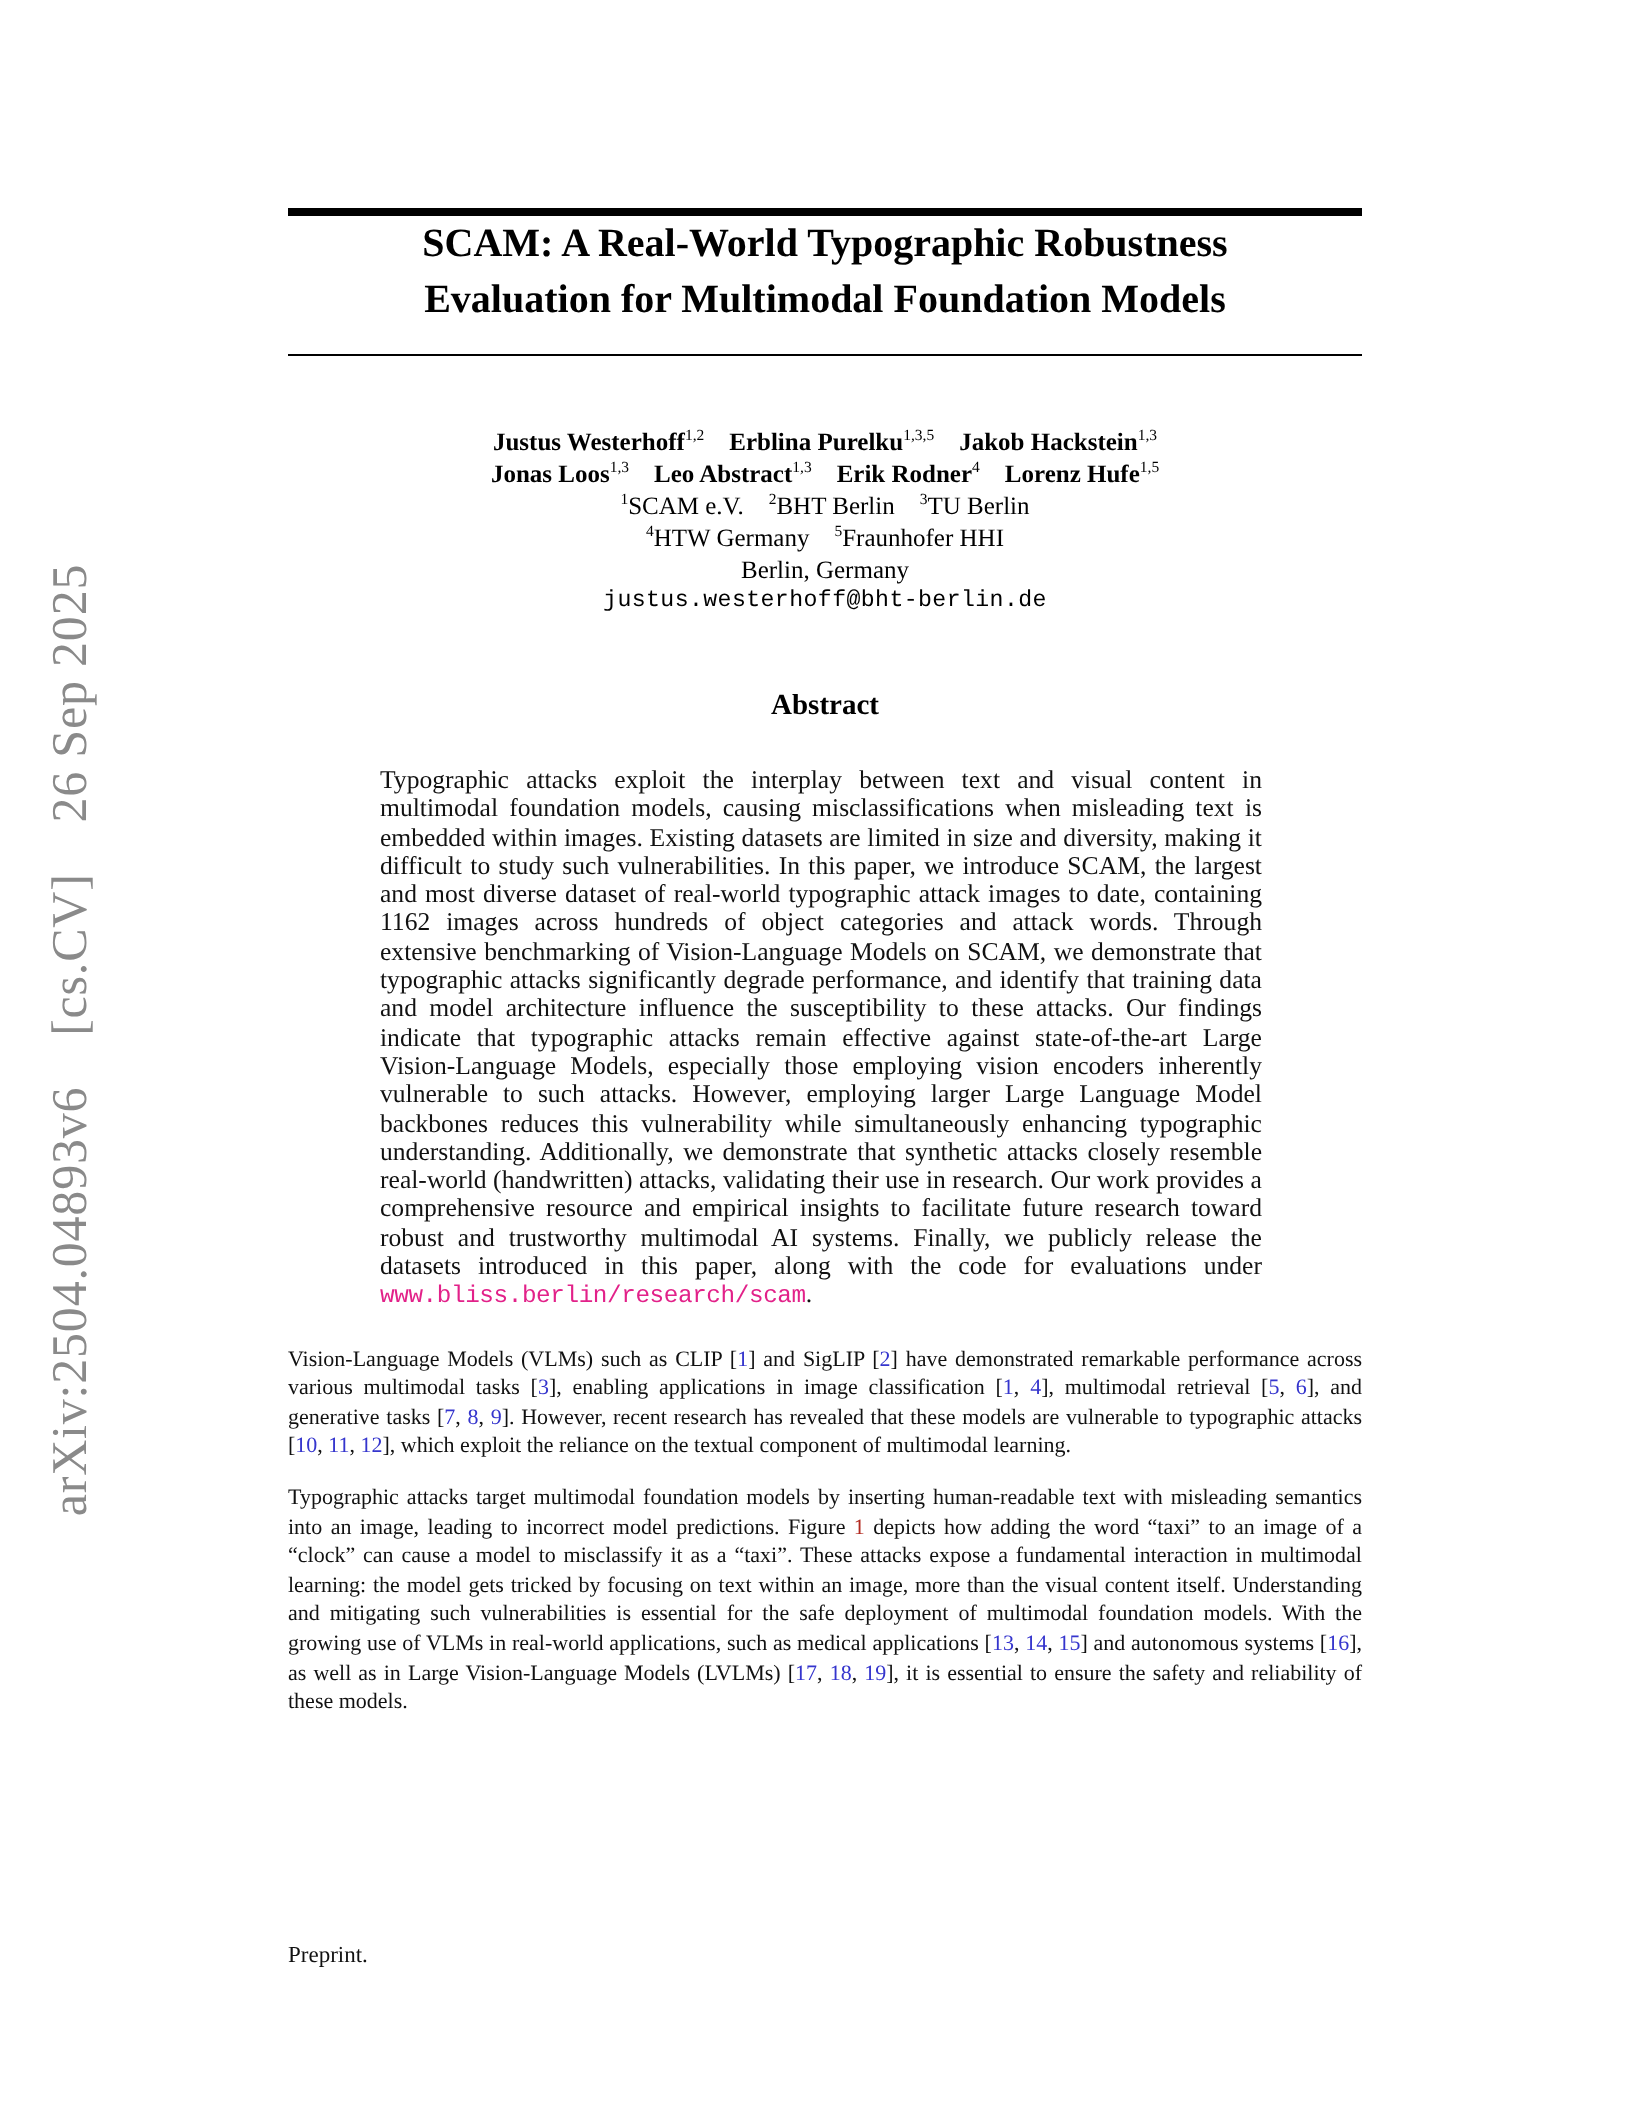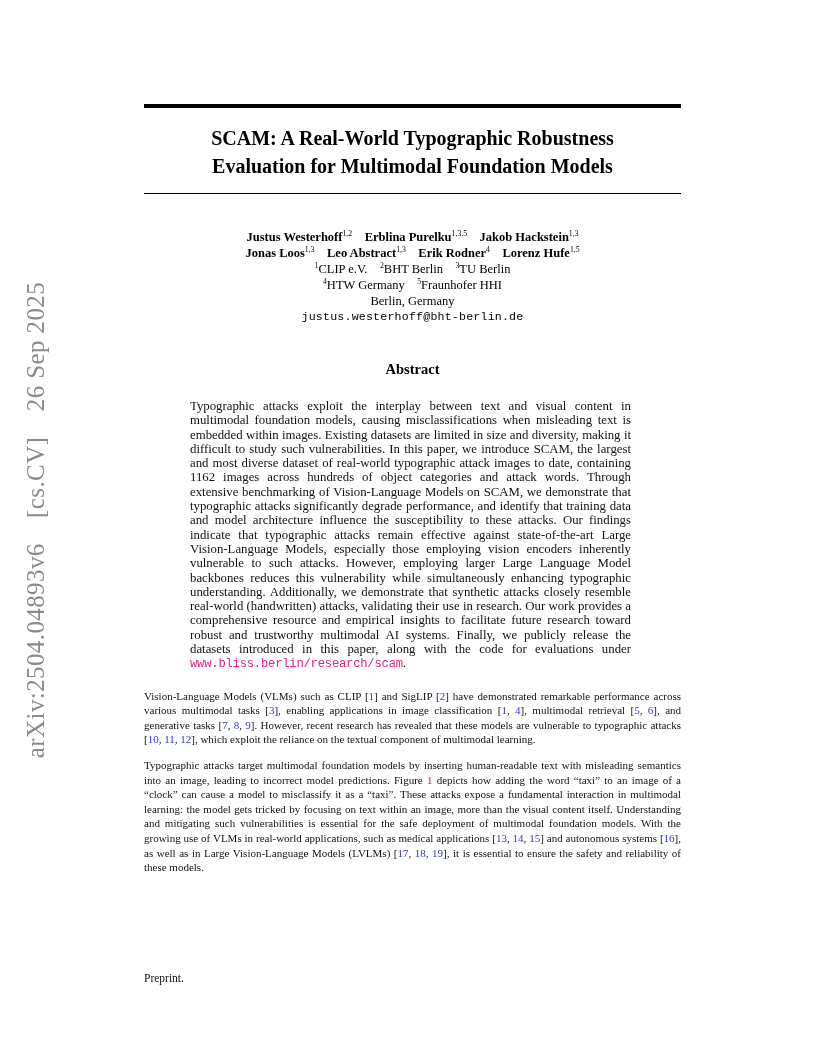--- a/index.html
+++ b/index.html
@@ -32,21 +32,21 @@
     left: 144px;
     top: 0;
     width: 537px;
   }
   .top-rule {
     margin-top: 104px;
     height: 4px;
     background: #000000;
   }
   .title {
-    margin-top: 16px;
+    margin-top: 0;
     text-align: center;
     font-weight: bold;
     font-size: 20px;
     line-height: 28px;
     color: #000000;
   }
   .title-rule {
     margin-top: 13px;
     height: 1px;
     background: #000000;
@@ -130,21 +130,21 @@
     <div class="title">
       <div>SCAM: A Real-World Typographic Robustness</div>
       <div>Evaluation for Multimodal Foundation Models</div>
     </div>
 
     <div class="title-rule"></div>
 
     <div class="authors">
       <div class="name-line"><span>Justus Westerhoff</span><sup class="seg-sup">1,2</sup><span> Erblina Purelku</span><sup class="seg-sup">1,3,5</sup><span> Jakob Hackstein</span><sup class="seg-sup">1,3</sup></div>
       <div class="name-line"><span>Jonas Loos</span><sup class="seg-sup">1,3</sup><span> Leo Abstract</span><sup class="seg-sup">1,3</sup><span> Erik Rodner</span><sup class="seg-sup">4</sup><span> Lorenz Hufe</span><sup class="seg-sup">1,5</sup></div>
-      <div><sup class="seg-sup">1</sup><span>CLIP e.V. </span><sup class="seg-sup">2</sup><span>BHT Berlin </span><sup class="seg-sup">3</sup><span>TU Berlin</span></div>
+      <div><sup class="seg-sup">1</sup><span>SCAM e.V. </span><sup class="seg-sup">2</sup><span>BHT Berlin </span><sup class="seg-sup">3</sup><span>TU Berlin</span></div>
       <div><sup class="seg-sup">4</sup><span>HTW Germany </span><sup class="seg-sup">5</sup><span>Fraunhofer HHI</span></div>
       <div>Berlin, Germany</div>
       <div class="email-line">justus.westerhoff@bht-berlin.de</div>
     </div>
 
     <div class="abstract-heading">Abstract</div>
 
     <div class="abstract-body"><span>Typographic attacks exploit the interplay between text and visual content in multimodal foundation models, causing misclassifications when misleading text is embedded within images. Existing datasets are limited in size and diversity, making it difficult to study such vulnerabilities. In this paper, we introduce SCAM, the largest and most diverse dataset of real-world typographic attack images to date, containing 1162 images across hundreds of object categories and attack words. Through extensive benchmarking of Vision-Language Models on SCAM, we demonstrate that typographic attacks significantly degrade performance, and identify that training data and model architecture influence the susceptibility to these attacks. Our findings indicate that typographic attacks remain effective against state-of-the-art Large Vision-Language Models, especially those employing vision encoders inherently vulnerable to such attacks. However, employing larger Large Language Model backbones reduces this vulnerability while simultaneously enhancing typographic understanding. Additionally, we demonstrate that synthetic attacks closely resemble real-world (handwritten) attacks, validating their use in research. Our work provides a comprehensive resource and empirical insights to facilitate future research toward robust and trustworthy multimodal AI systems. Finally, we publicly release the datasets introduced in this paper, along with the code for evaluations under </span><span class="seg-url">www.bliss.berlin/research/scam</span><span>.</span></div>
 
 

